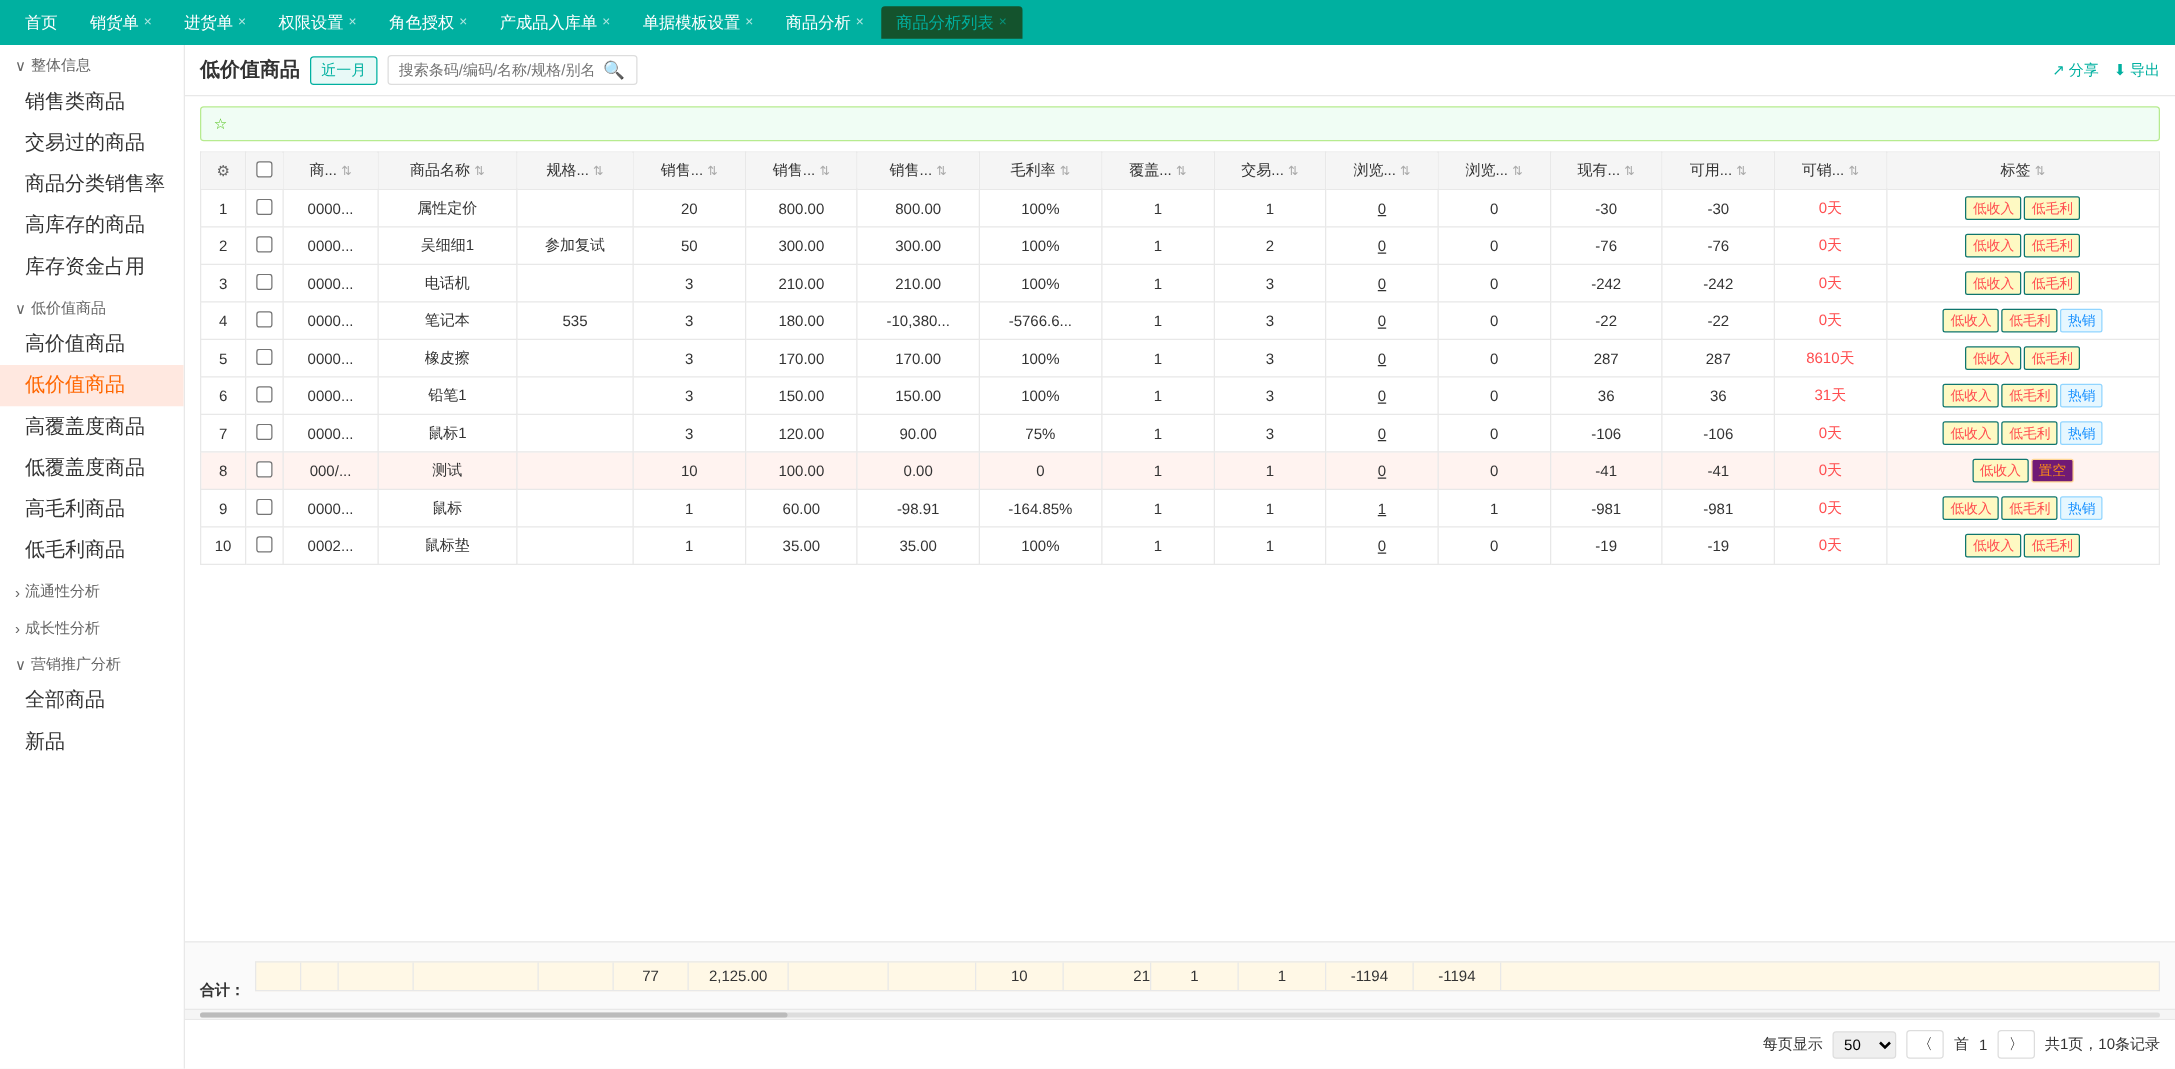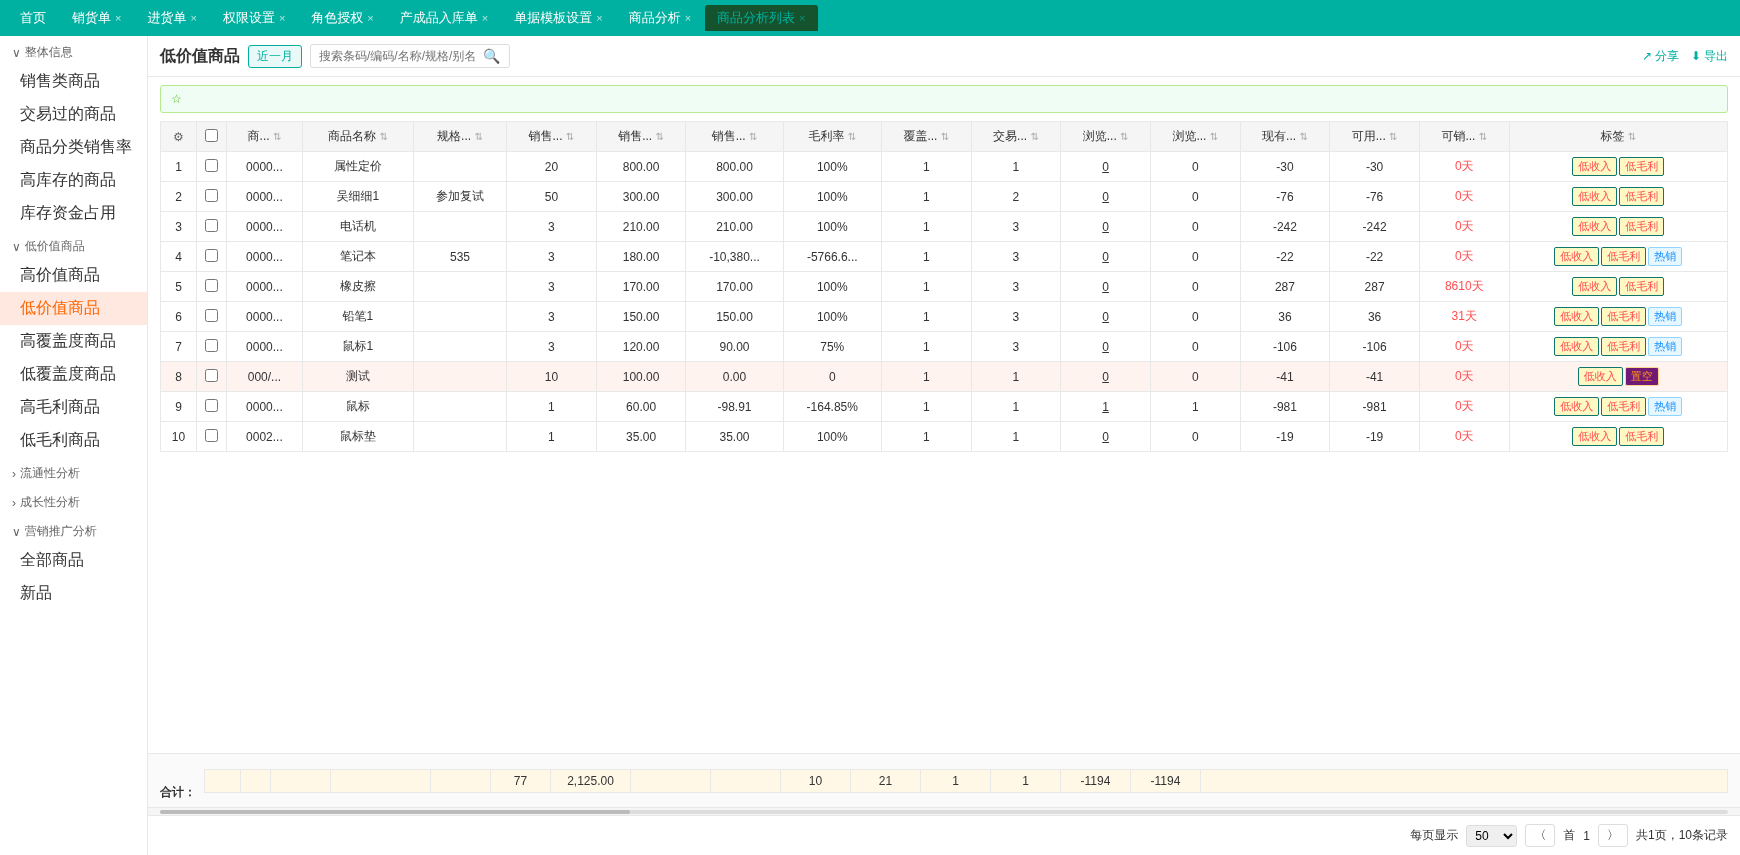--- a/index.html
+++ b/index.html
@@ -577,21 +577,21 @@
         <div style="width:36px; border-right:1px solid #e8e8e8;"></div>
         <div style="width:30px; border-right:1px solid #e8e8e8;"></div>
         <div style="width:60px; border-right:1px solid #e8e8e8;"></div>
         <div style="width:100px; border-right:1px solid #e8e8e8;"></div>
         <div style="width:60px; border-right:1px solid #e8e8e8;"></div>
         <div style="width:60px; border-right:1px solid #e8e8e8; text-align:center; padding:4px 0;">77</div>
         <div style="width:80px; border-right:1px solid #e8e8e8; text-align:center; padding:4px 0;">2,125.00</div>
         <div style="width:80px; border-right:1px solid #e8e8e8;"></div>
         <div style="width:70px; border-right:1px solid #e8e8e8;"></div>
         <div style="width:70px; border-right:1px solid #e8e8e8; text-align:center; padding:4px 0;">10</div>
-        <div style="width:70px; border-right:1px solid #e8e8e8; text-align:center; padding:4px 0;">21</div>
+        <div style="width:70px; border-right:1px solid #e8e8e8; text-align:right; padding:4px 0;">21</div>
         <div style="width:70px; border-right:1px solid #e8e8e8; text-align:center; padding:4px 0;">1</div>
         <div style="width:70px; border-right:1px solid #e8e8e8; text-align:center; padding:4px 0;">1</div>
         <div style="width:70px; border-right:1px solid #e8e8e8; text-align:center; padding:4px 0;">-1194</div>
         <div style="width:70px; border-right:1px solid #e8e8e8; text-align:center; padding:4px 0;">-1194</div>
         <div style="flex:1;"></div>
       </div>
     </div>
 
     <div class="scrollbar-area">
       <div class="scrollbar-track">

